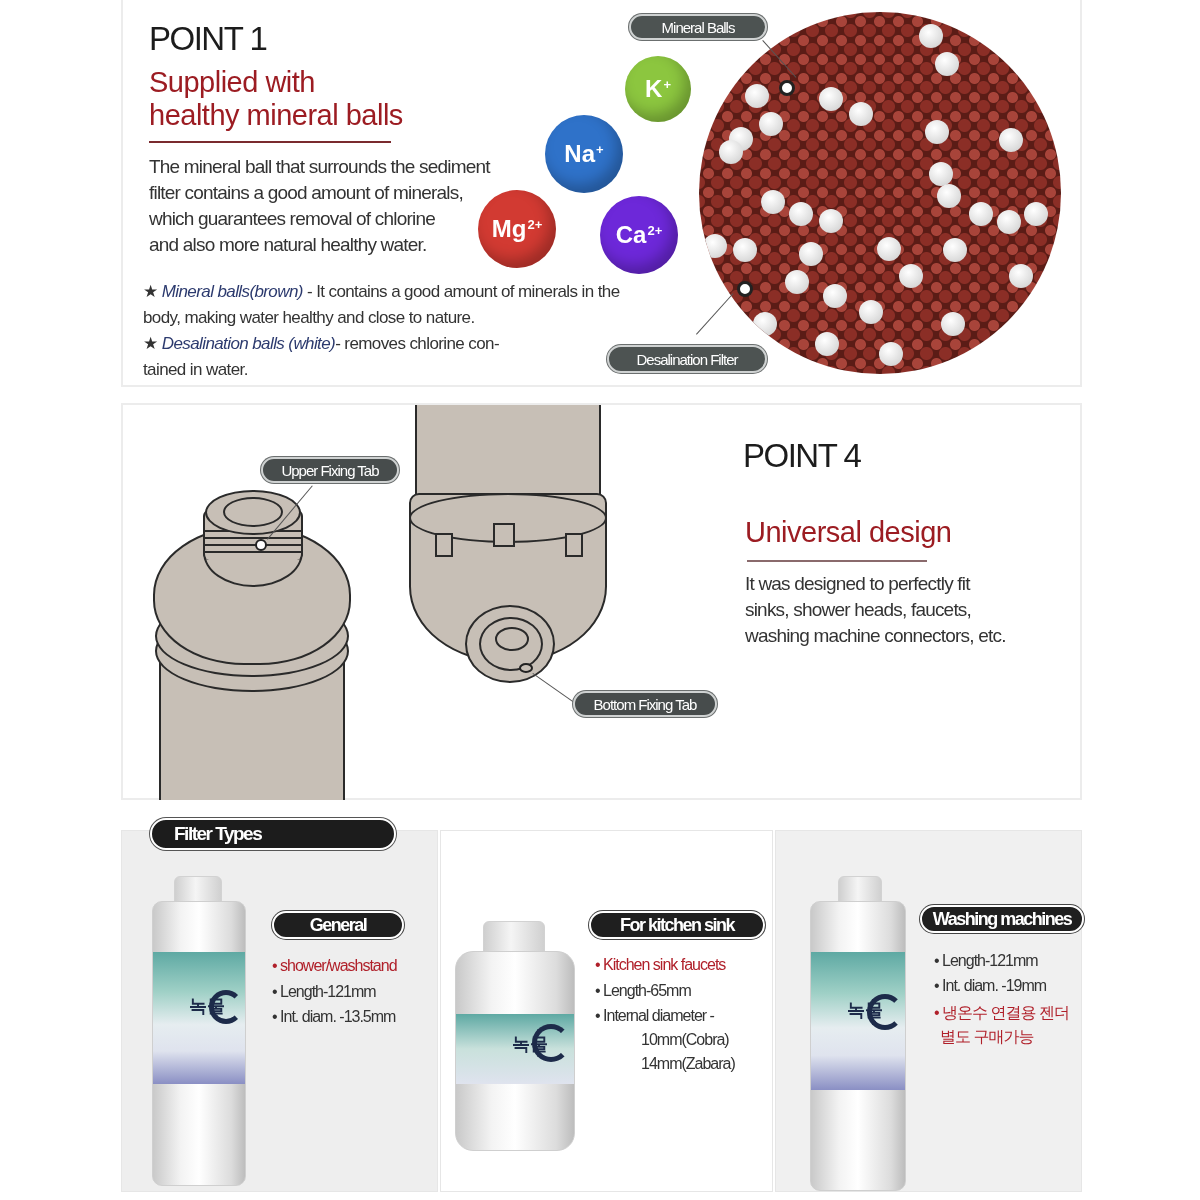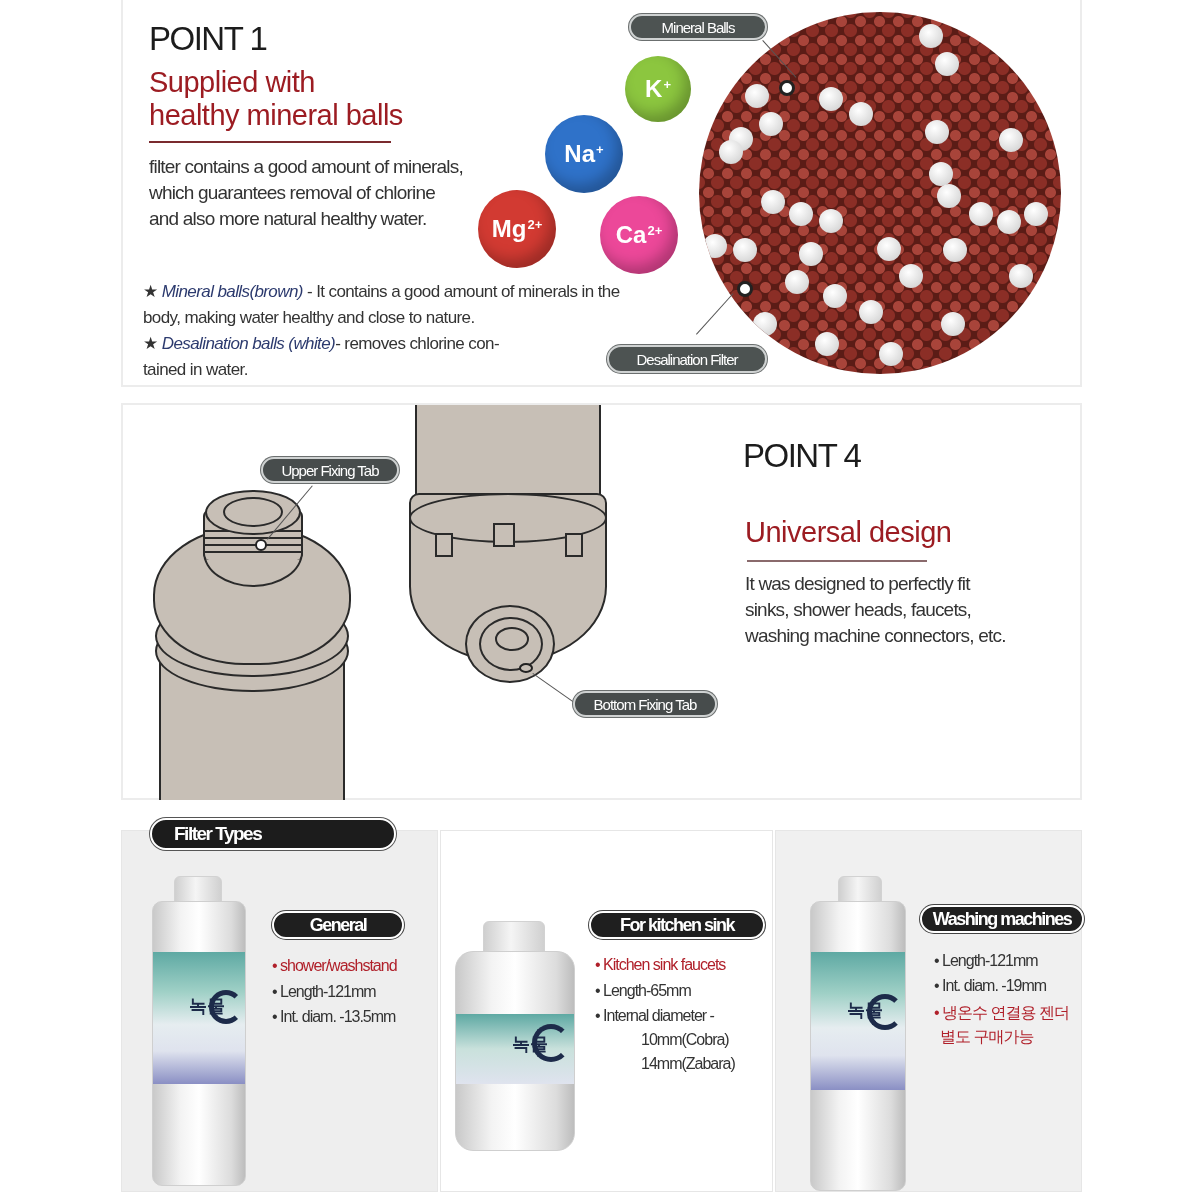--- a/index.html
+++ b/index.html
@@ -55,20 +55,21 @@
 </head>
 <body>
 
 <section id="p3" class="panel">
   <div class="point-label" style="left:26px; top:22px;">POINT 1</div>
   <div class="point-title" style="left:26px; top:68px;">Supplied with</div>
   <div class="point-title" style="left:26px; top:101px;">healthy mineral balls</div>
   <div class="underline" style="left:26px; top:143px; width:242px;"></div>
 
   <div class="body-text" style="left:26px; top:156px;">
+    <div>The mineral ball that surrounds the sediment</div>
     <div>filter contains a good amount of minerals,</div>
     <div>which guarantees removal of chlorine</div>
     <div>and also more natural healthy water.</div>
   </div>
 
   <div class="note-text" style="left:20px; top:281px; width:600px;">
     <div>
       <span>★</span>
       <em>Mineral balls(brown)</em><span> - It contains a good amount of minerals in the</span>
     </div>
@@ -85,21 +86,21 @@
       <sup>+</sup>
     </div>
   <div class="ion" style="left:422px; top:117px; width:78px; height:78px; background:#2f72c9;">
       <span>Na</span>
       <sup>+</sup>
     </div>
   <div class="ion" style="left:355px; top:192px; width:78px; height:78px; background:#d23a32;">
       <span>Mg</span>
       <sup>2+</sup>
     </div>
-  <div class="ion" style="left:477px; top:198px; width:78px; height:78px; background:#ec4899;">
+  <div class="ion" style="left:477px; top:198px; width:78px; height:78px; background:#6d28d9;">
       <span>Ca</span>
       <sup>2+</sup>
     </div>
 
   <div class="balls-circle" style="left:576px; top:14px;">
     <div class="wb" style="left:220px; top:12px;"></div>
     <div class="wb" style="left:236px; top:40px;"></div>
     <div class="wb" style="left:46px; top:72px;"></div>
     <div class="wb" style="left:120px; top:75px;"></div>
     <div class="wb" style="left:150px; top:90px;"></div>

